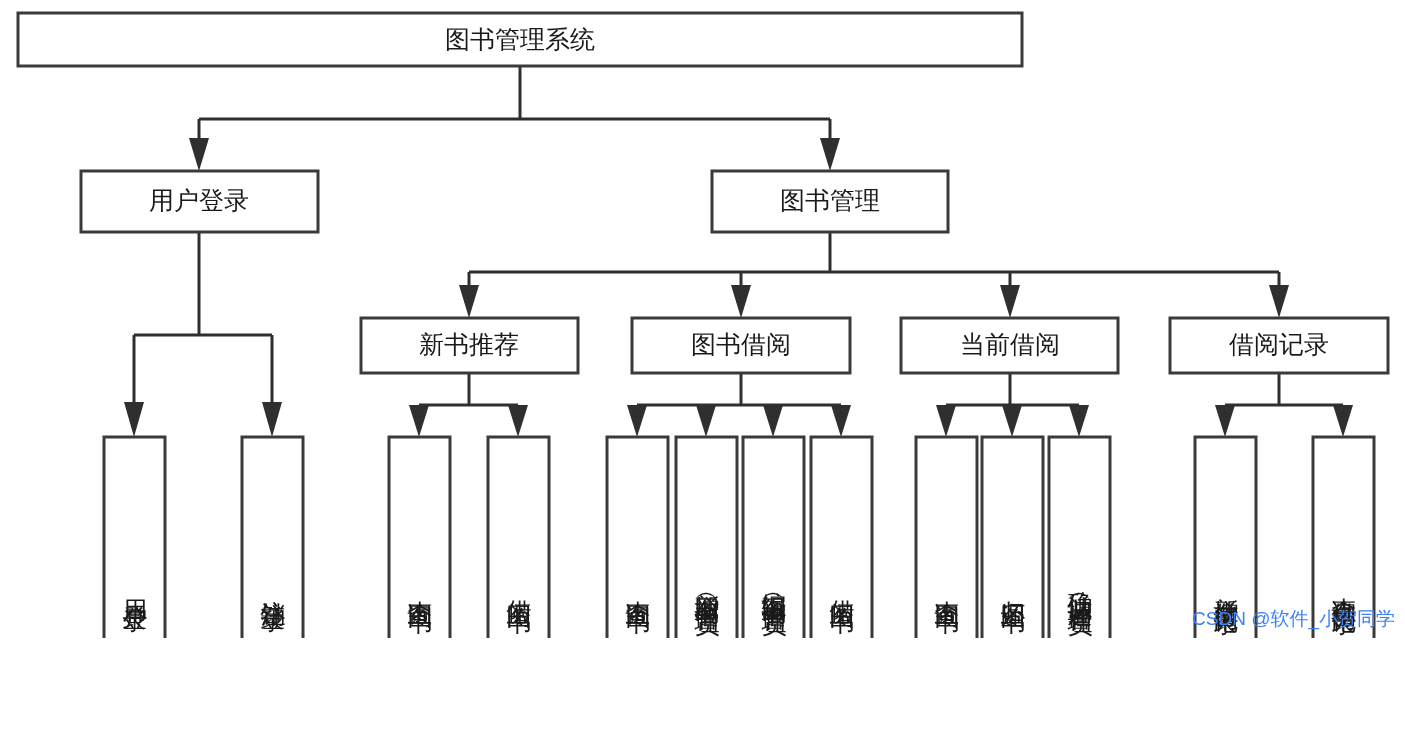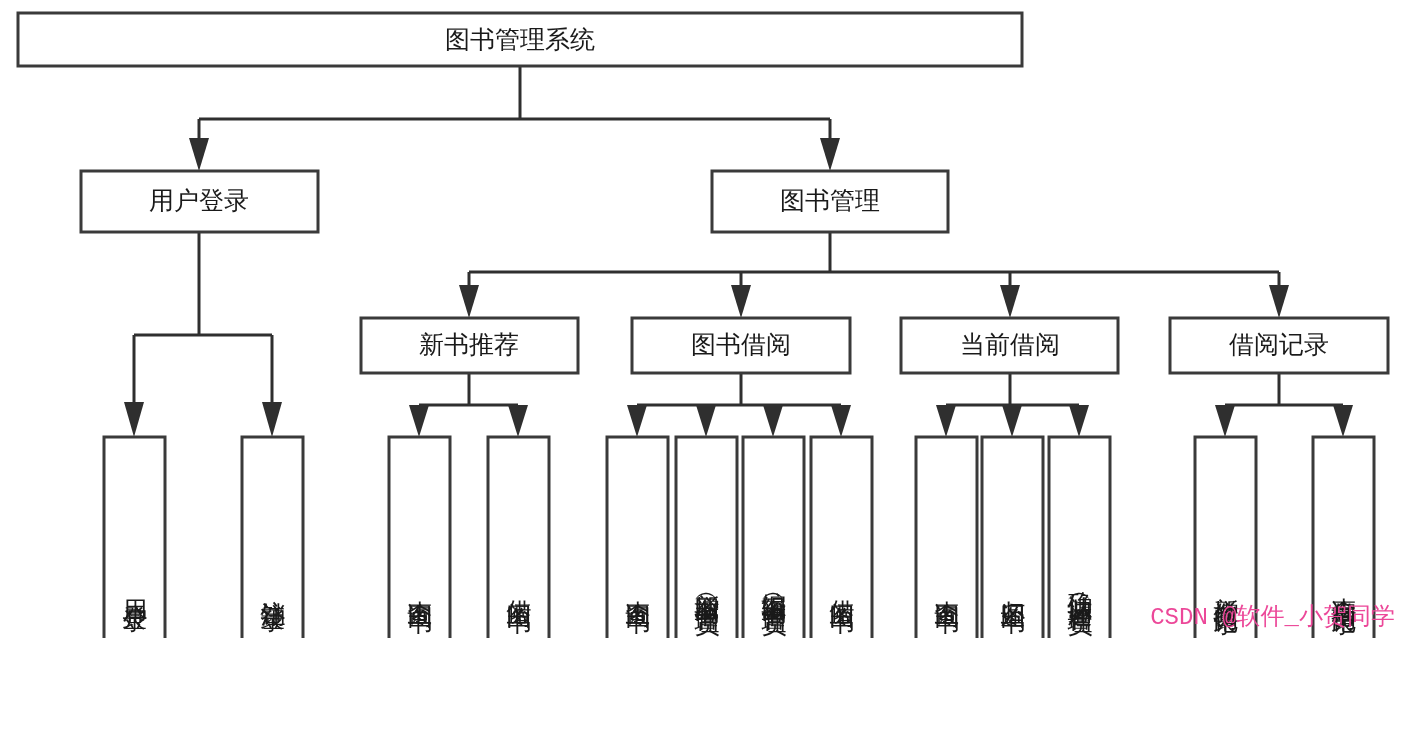--- a/index.html
+++ b/index.html
@@ -54,23 +54,23 @@
     font-size: 25px;
     text-anchor: middle;
     writing-mode: vertical-rl;
     dominant-baseline: central;
     letter-spacing: 3px;
   }
   .watermark-text {
     position: absolute;
     right: 10px;
     bottom: 6px;
-    font-family: Liberation Mono, monospace;
-    font-size: 24px;
-    color: #ec4899;
+    font-family: Liberation Sans, sans-serif;
+    font-size: 19px;
+    color: #3b82f6;
     white-space: nowrap;
     user-select: none;
     pointer-events: none;
   }
 </style>
 </head>
 <body>
 
 <div id="diagram-root">
 

